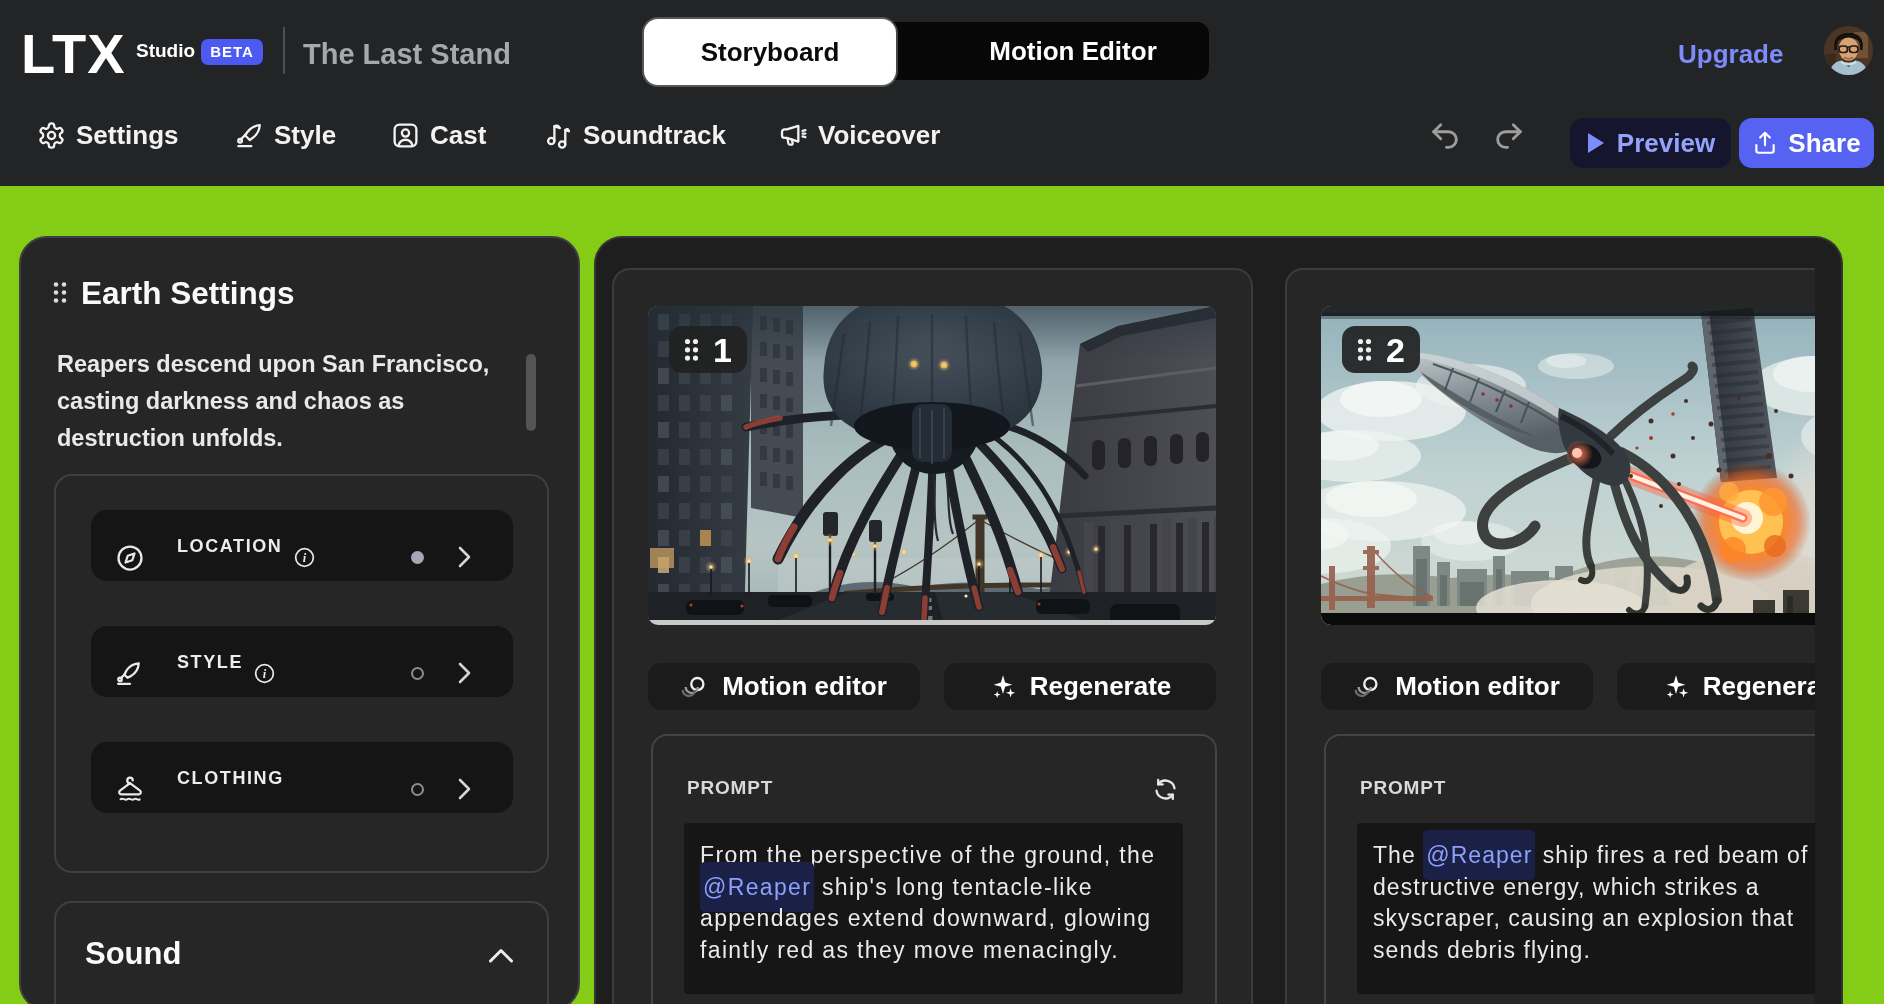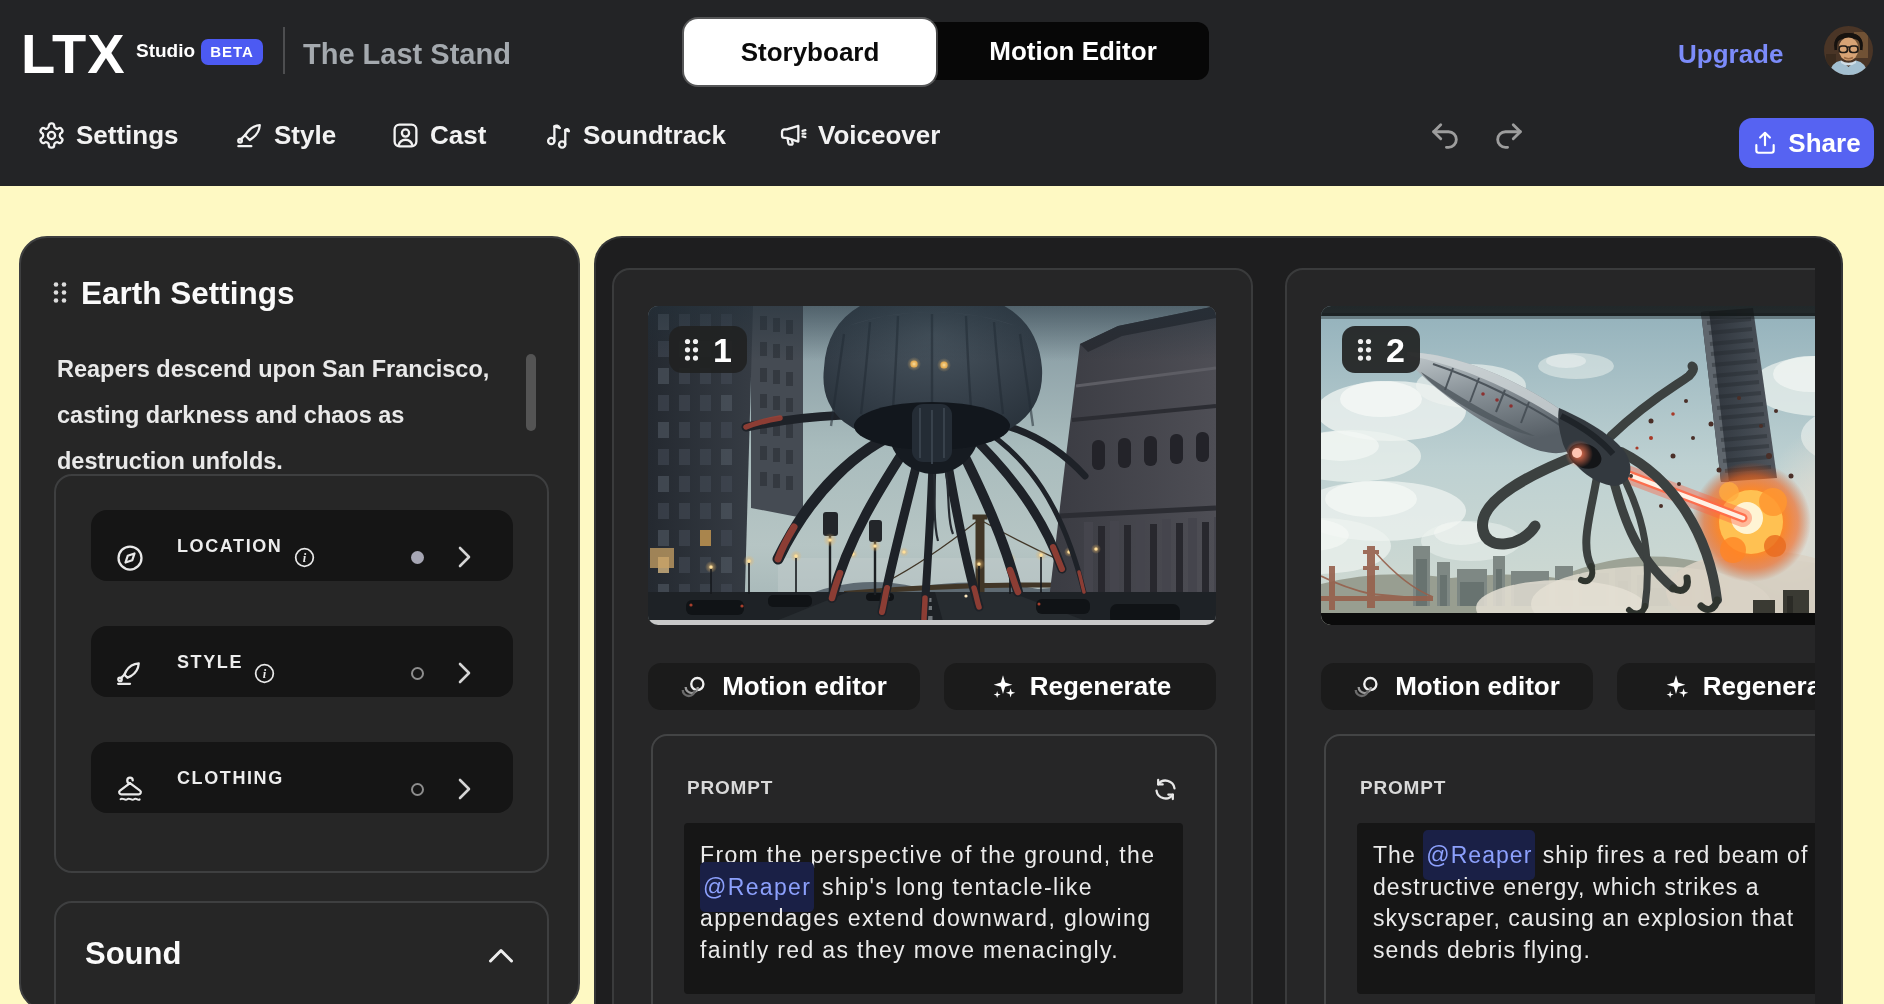--- a/index.html
+++ b/index.html
@@ -1,33 +1,33 @@
 <!DOCTYPE html>
 <html><head>
 <meta charset="utf-8">
 <style>
   * { margin:0; padding:0; box-sizing:border-box; }
   html,body { width:1884px; height:1004px; background:#000; overflow:hidden;
     font-family:"Liberation Sans", sans-serif; }
   .abs { position:absolute; }
-  #page { position:relative; width:1884px; height:1004px; background:#fef9c3; }
+  #page { position:relative; width:1884px; height:1004px; background:#84cc16; }
 
   
   #header { position:absolute; left:0; top:0; width:1884px; height:109px;
     background:#232426; border-bottom:2px solid #3a3b3d; }
   #logo { position:absolute; left:21px; top:21px; color:#fff; font-weight:bold;
     font-size:56px; letter-spacing:1px; }
   #studio { position:absolute; left:136px; top:40px; color:#fff; font-weight:700; font-size:19px; }
   #beta { position:absolute; left:201px; top:39px; width:62px; height:26px; border-radius:7px;
     background:#4c5af2; color:#fff; font-size:15px; font-weight:700; letter-spacing:1px;
     text-align:center; line-height:26px; }
   #hsep { position:absolute; left:283px; top:27px; width:2px; height:47px; background:#4d4e50; }
   #ptitle { position:absolute; left:303px; top:38px; color:#a4a9ae; font-size:29px; font-weight:700; }
   #tabs { position:absolute; left:685px; top:22px; width:524px; height:58px; background:#070707; border-radius:12px; }
-  #tab1 { position:absolute; left:684px; top:19px; width:252px; height:66px; background:#fff;
+  #tab1 { position:absolute; left:644px; top:19px; width:252px; height:66px; background:#fff;
     border-radius:14px; color:#0b0b0b; font-size:26px; font-weight:700; text-align:center;
     line-height:66px; box-shadow:0 0 0 2px rgba(170,170,170,0.38); }
   #tab2 { position:absolute; left:936px; top:22px; width:274px; height:58px; color:#fff;
     font-size:26px; font-weight:700; text-align:center; line-height:58px; }
   #upgrade { position:absolute; left:1678px; top:39px; color:#7c8cfa; font-size:26px; font-weight:700; }
   #avatar { position:absolute; left:1824px; top:26px; width:49px; height:49px; border-radius:50%; overflow:hidden; }
 
   
   #toolbar { position:absolute; left:0; top:96px; width:1884px; height:90px; background:#232426; }
   .titem { position:absolute; top:0; height:78px; display:flex; align-items:center; gap:10px;
@@ -137,40 +137,43 @@
           <path d="M19.5 12.8 L21.8 13.4"></path>
         </svg>Voiceover</div>
     <svg class="abs" style="left:1428px; top:23px;" width="34" height="34" viewBox="0 0 24 24" fill="none" stroke="#9d9d9d" stroke-width="2" stroke-linecap="round" stroke-linejoin="round">
         <path d="M9 14 L4 9 L9 4"></path>
         <path d="M4 9 h10.5 a5.5 5.5 0 0 1 5.5 5.5 a5.5 5.5 0 0 1 -5.5 5.5 H13"></path>
       </svg>
     <svg class="abs" style="left:1492px; top:23px;" width="34" height="34" viewBox="0 0 24 24" fill="none" stroke="#9d9d9d" stroke-width="2" stroke-linecap="round" stroke-linejoin="round">
         <path d="M15 14 L20 9 L15 4"></path>
         <path d="M20 9 H9.5 a5.5 5.5 0 0 0 -5.5 5.5 a5.5 5.5 0 0 0 5.5 5.5 H11"></path>
       </svg>
+    <div id="btn-preview"><svg width="20" height="24" viewBox="0 0 20 24">
+          <path d="M2 2 L18 12 L2 22 Z" fill="#7d8efb"></path>
+        </svg>Preview</div>
     <div id="btn-share"><svg width="26" height="26" viewBox="0 0 24 24" fill="none" stroke="#fff" stroke-width="2" stroke-linecap="round" stroke-linejoin="round">
           <path d="M12 3 V14"></path>
           <path d="M7.5 7 L12 2.6 L16.5 7"></path>
           <path d="M4 14 v5 a2 2 0 0 0 2 2 h12 a2 2 0 0 0 2-2 v-5"></path>
         </svg>Share</div>
   </div>
 
   <div id="lpanel">
     <svg class="abs" style="left:32px; top:43px;" width="14" height="24" viewBox="0 0 14 24">
       <g fill="#dcdcdc">
           <circle cx="3" cy="3.5" r="2.3"></circle>
           <circle cx="11" cy="3.5" r="2.3"></circle>
       <circle cx="3" cy="11.5" r="2.3"></circle>
           <circle cx="11" cy="11.5" r="2.3"></circle>
       <circle cx="3" cy="19.5" r="2.3"></circle>
           <circle cx="11" cy="19.5" r="2.3"></circle>
         </g>
     </svg>
     <div id="ltitle2" style="position:absolute; left:60px; top:37px; color:#fafafa; font-size:31.5px; font-weight:700;">Earth Settings</div>
-    <div style="position:absolute; left:36px; top:108px; width:470px; color:#e9e9e9; font-size:23.5px; font-weight:700; line-height:46px;">
+    <div style="position:absolute; left:36px; top:108px; width:470px; color:#e9e9e9; font-size:23.5px; font-weight:700; line-height:37px;">
       Reapers descend upon San Francisco,<br>casting darkness and chaos as<br>destruction unfolds.
     </div>
     <div style="position:absolute; left:505px; top:116px; width:10px; height:77px; border-radius:5px; background:#545454;"></div>
     <div style="position:absolute; left:33px; top:236px; width:495px; height:399px; border:2px solid #3e3f40; border-radius:18px;"></div>
     <div class="lrow" style="left:70px; top:272px;">
       <svg class="abs" style="left:24px; top:33px;" width="30" height="30" viewBox="0 0 24 24" fill="none" stroke="#e9e9e9" stroke-width="1.8" stroke-linecap="round" stroke-linejoin="round">
           <circle cx="12" cy="12" r="9.2"></circle>
           <path d="M15.6 8.4 L13.8 13.8 L8.4 15.6 L10.2 10.2 Z"></path>
         </svg>
       <span class="lbl">LOCATION</span>

